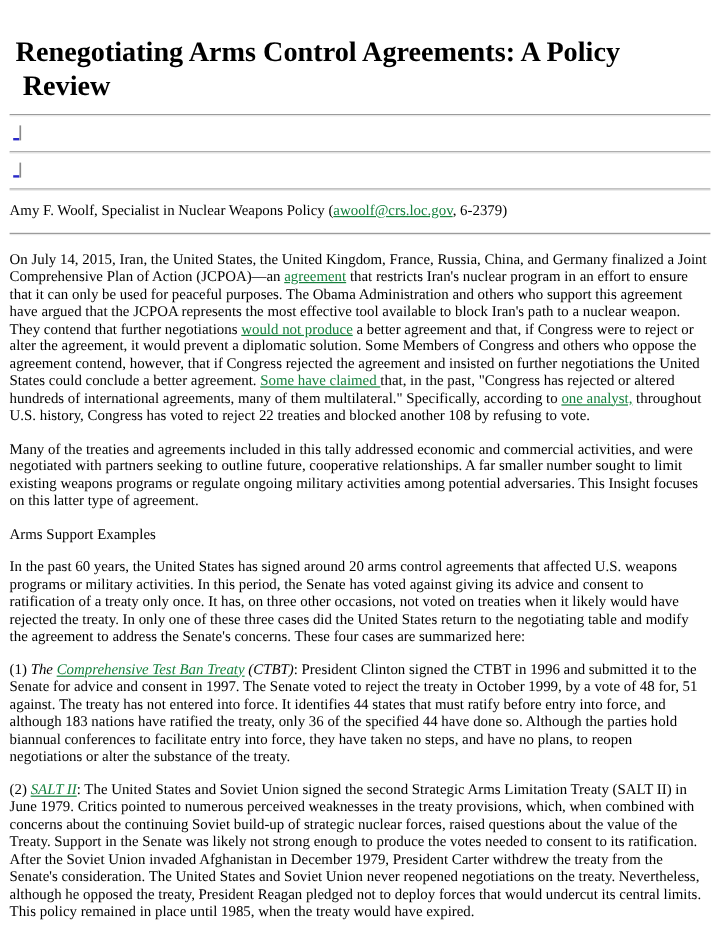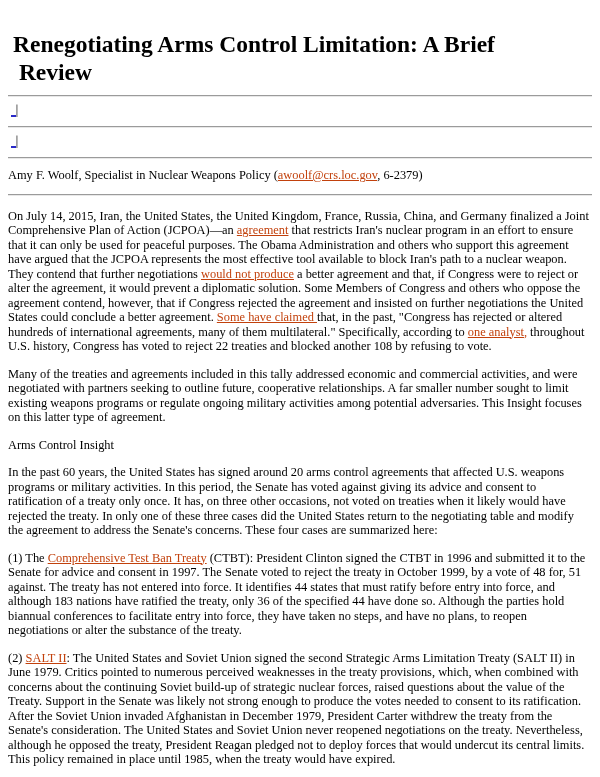--- a/index.html
+++ b/index.html
@@ -35,30 +35,30 @@
     font-size: 12.4px; line-height: 14.5px;
     margin: 9px 6px 0 0;
   }
 
   .body-text, .section-heading {
     font-size: 12.4px; line-height: 14.5px;
     margin: 13px 4px 13px 0;
   }
   article { display: block; margin-top: 11px; }
 
-  .link { color: #c2410c; text-decoration: underline; cursor: pointer; }
-  .italic { }
+  .link { color: #15803d; text-decoration: underline; cursor: pointer; }
+  .italic { font-style: italic; }
 </style>
 </head>
 <body>
 
 <div class="page">
 
   <header>
-    <h1 class="doc-title">Renegotiating Arms Control Limitation: A Brief
+    <h1 class="doc-title">Renegotiating Arms Control Agreements: A Policy
  Review</h1>
 
     <hr class="divider d1">
 
     <span class="missing-img"><svg width="9" height="14" viewBox="0 0 9 14" xmlns="http://www.w3.org/2000/svg">
           <rect x="6.2" y="0.5" width="1.4" height="12.5" fill="#8a8a8a"></rect>
           <rect x="1" y="11" width="5" height="2" fill="#2a2ac8"></rect>
         </svg></span>
 
     <hr class="divider d2">
@@ -74,21 +74,21 @@
 
     <hr class="divider d4">
   </header>
 
   <article>
 
     <p class="body-text"><span>On July 14, 2015, Iran, the United States, the United Kingdom, France, Russia, China, and Germany finalized a Joint Comprehensive Plan of Action (JCPOA)—an </span><a href="#" class="link">agreement</a><span> that restricts Iran's nuclear program in an effort to ensure that it can only be used for peaceful purposes. The Obama Administration and others who support this agreement have argued that the JCPOA represents the most effective tool available to block Iran's path to a nuclear weapon. They contend that further negotiations </span><a href="#" class="link">would not produce</a><span> a better agreement and that, if Congress were to reject or alter the agreement, it would prevent a diplomatic solution. Some Members of Congress and others who oppose the agreement contend, however, that if Congress rejected the agreement and insisted on further negotiations the United States could conclude a better agreement. </span><a href="#" class="link">Some have claimed </a><span>that, in the past, "Congress has rejected or altered hundreds of international agreements, many of them multilateral." Specifically, according to </span><a href="#" class="link">one analyst,</a><span> throughout U.S. history, Congress has voted to reject 22 treaties and blocked another 108 by refusing to vote.</span></p>
 
     <p class="body-text"><span>Many of the treaties and agreements included in this tally addressed economic and commercial activities, and were negotiated with partners seeking to outline future, cooperative relationships. A far smaller number sought to limit existing weapons programs or regulate ongoing military activities among potential adversaries. This Insight focuses on this latter type of agreement.</span></p>
 
-    <p class="section-heading">Arms Control Insight</p>
+    <p class="section-heading">Arms Support Examples</p>
 
     <p class="body-text"><span>In the past 60 years, the United States has signed around 20 arms control agreements that affected U.S. weapons programs or military activities. In this period, the Senate has voted against giving its advice and consent to ratification of a treaty only once. It has, on three other occasions, not voted on treaties when it likely would have rejected the treaty. In only one of these three cases did the United States return to the negotiating table and modify the agreement to address the Senate's concerns. These four cases are summarized here:</span></p>
 
     <p class="body-text"><span>(1) </span><span class="italic">The </span><a href="#" class="link italic">Comprehensive Test Ban Treaty</a><span class="italic"> (CTBT)</span><span>: President Clinton signed the CTBT in 1996 and submitted it to the Senate for advice and consent in 1997. The Senate voted to reject the treaty in October 1999, by a vote of 48 for, 51 against. The treaty has not entered into force. It identifies 44 states that must ratify before entry into force, and although 183 nations have ratified the treaty, only 36 of the specified 44 have done so. Although the parties hold biannual conferences to facilitate entry into force, they have taken no steps, and have no plans, to reopen negotiations or alter the substance of the treaty.</span></p>
 
     <p class="body-text"><span>(2) </span><a href="#" class="link italic">SALT II</a><span>: The United States and Soviet Union signed the second Strategic Arms Limitation Treaty (SALT II) in June 1979. Critics pointed to numerous perceived weaknesses in the treaty provisions, which, when combined with concerns about the continuing Soviet build-up of strategic nuclear forces, raised questions about the value of the Treaty. Support in the Senate was likely not strong enough to produce the votes needed to consent to its ratification. After the Soviet Union invaded Afghanistan in December 1979, President Carter withdrew the treaty from the Senate's consideration. The United States and Soviet Union never reopened negotiations on the treaty. Nevertheless, although he opposed the treaty, President Reagan pledged not to deploy forces that would undercut its central limits. This policy remained in place until 1985, when the treaty would have expired.</span></p>
 
   </article>
 
 </div>

